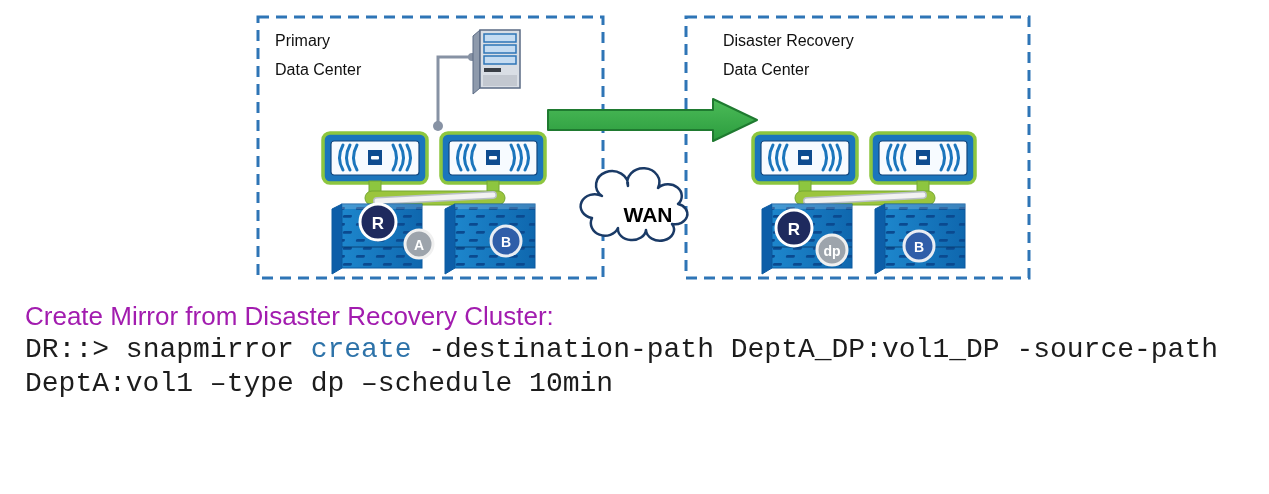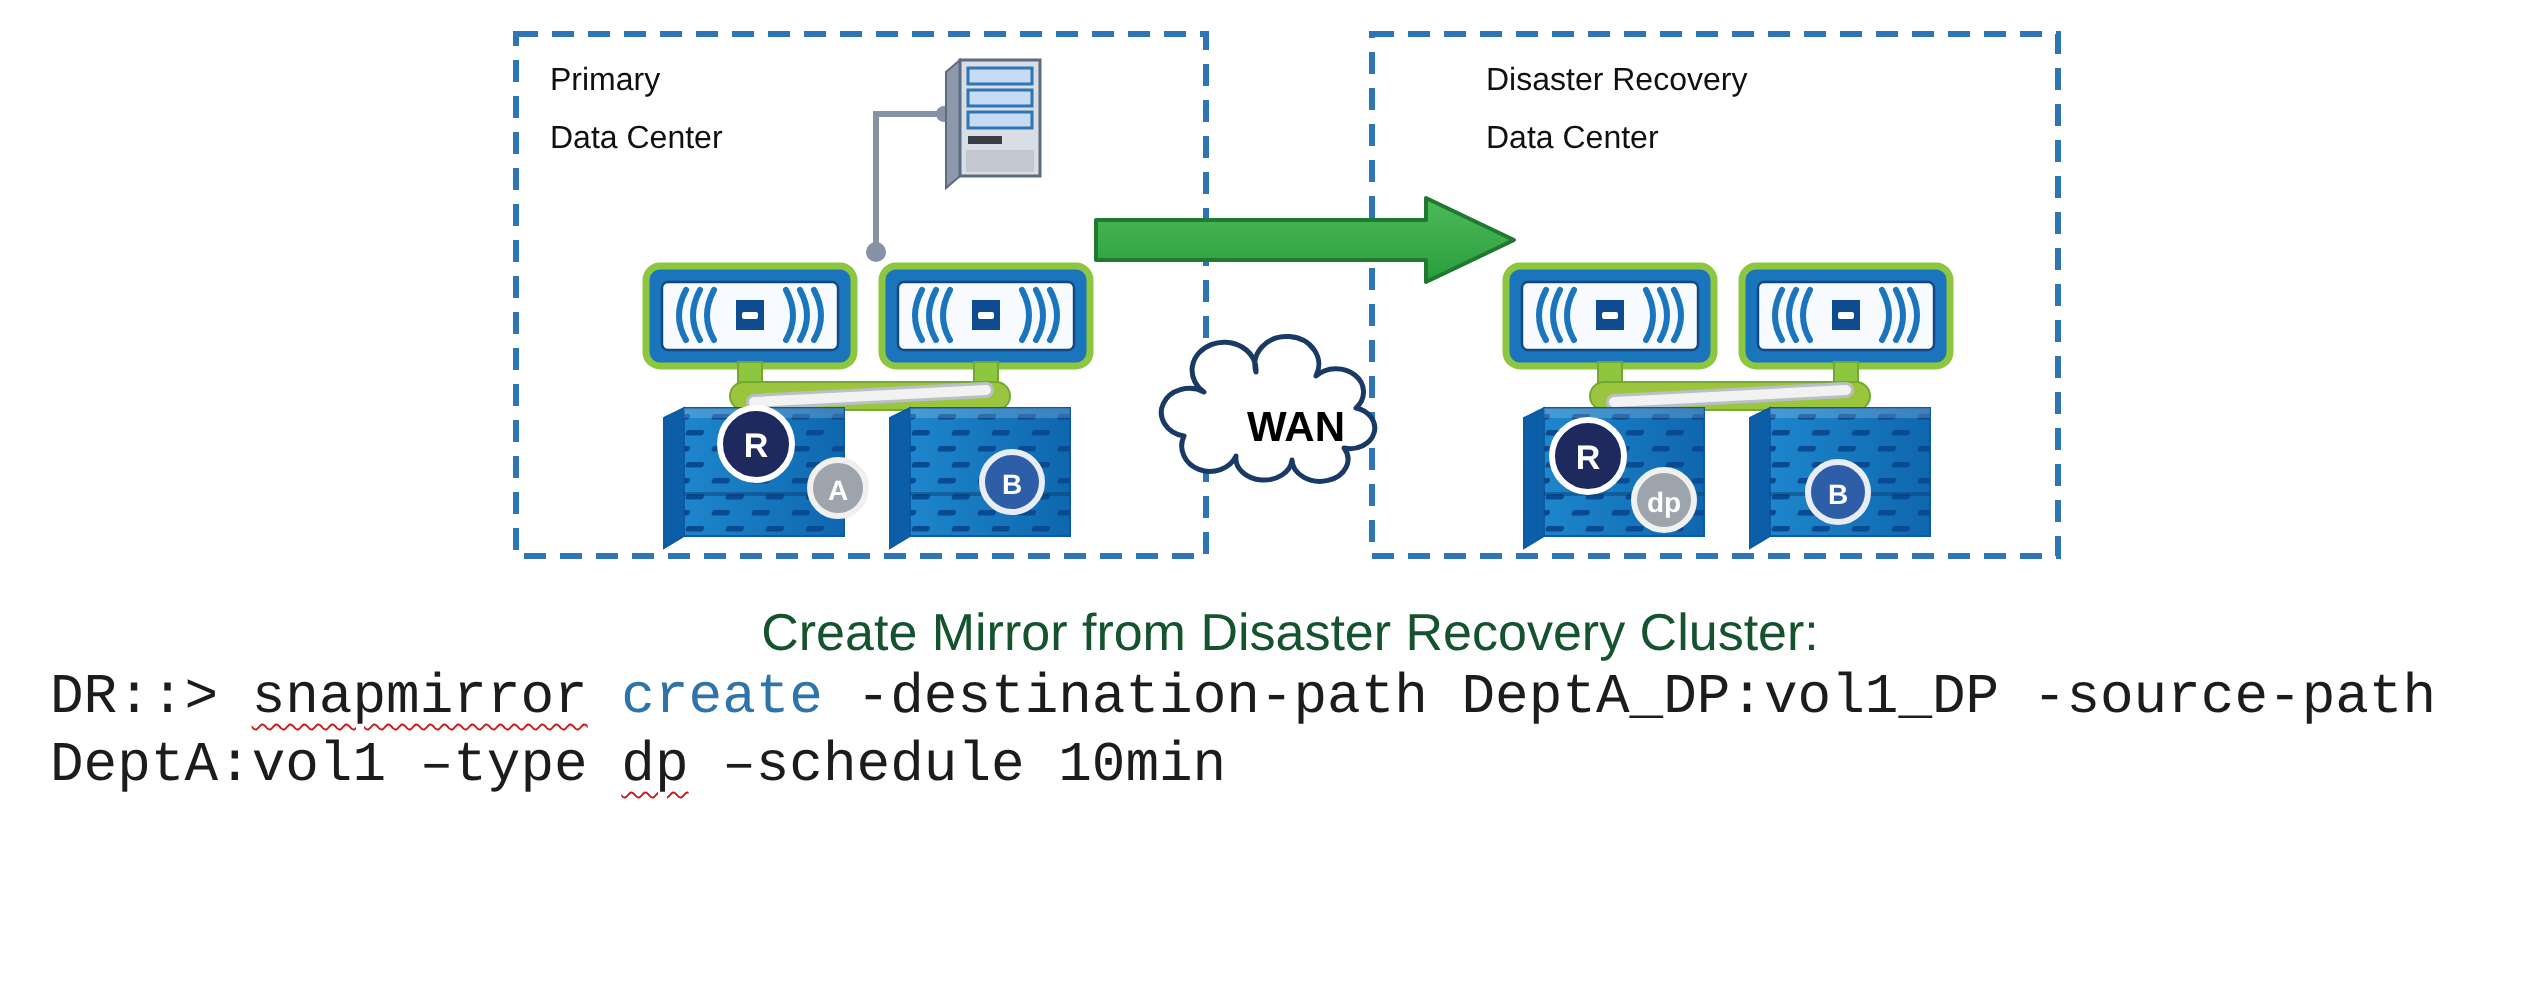--- a/index.html
+++ b/index.html
@@ -3,28 +3,28 @@
 <meta charset="utf-8">
 <style>
   html,body{margin:0;padding:0;background:#fff;}
   body{width:1269px;height:494px;position:relative;overflow:hidden;
        font-family:"Liberation Sans",sans-serif;}
   .diagram{position:absolute;left:0;top:0;width:1269px;height:290px;}
   .overlay{position:absolute;left:0;top:0;z-index:2;}
   .dc-label{position:absolute;z-index:3;font-size:16px;line-height:29px;
             color:#101010;white-space:pre-line;}
   .dc-label.primary{left:275px;top:26px;}
-  .dc-label.dr{left:723px;top:26px;margin-left:20px;}
+  .dc-label.dr{left:723px;top:26px;}
   .commands{position:absolute;left:25px;top:299px;width:1240px;z-index:1;}
   .cmd-heading{font-family:"Liberation Sans",sans-serif;font-size:26px;
-               line-height:34px;color:#14532d;white-space:pre;text-align:center;}
+               line-height:34px;color:#a21caf;white-space:pre;}
   .cmd-line{font-family:"Liberation Mono",monospace;font-size:28px;
             line-height:34px;color:#1C1C1C;white-space:pre;}
   .cmd-line .kw{color:#2E73A9;margin-top:12px;}
-  .cmd-line .squiggle{text-decoration:underline;text-decoration-style:wavy;
+  .cmd-line .squiggle{text-decoration-style:wavy;
             text-decoration-color:#C81A1A;text-decoration-thickness:1px;
             text-underline-offset:5px;}
   .badge-text{font-family:"Liberation Sans",sans-serif;font-weight:bold;fill:#fff;}
   .wan-text{font-family:"Liberation Sans",sans-serif;font-weight:bold;fill:#000;font-size:21px;}
 </style>
 </head>
 <body>
 
 <div class="diagram">
 

